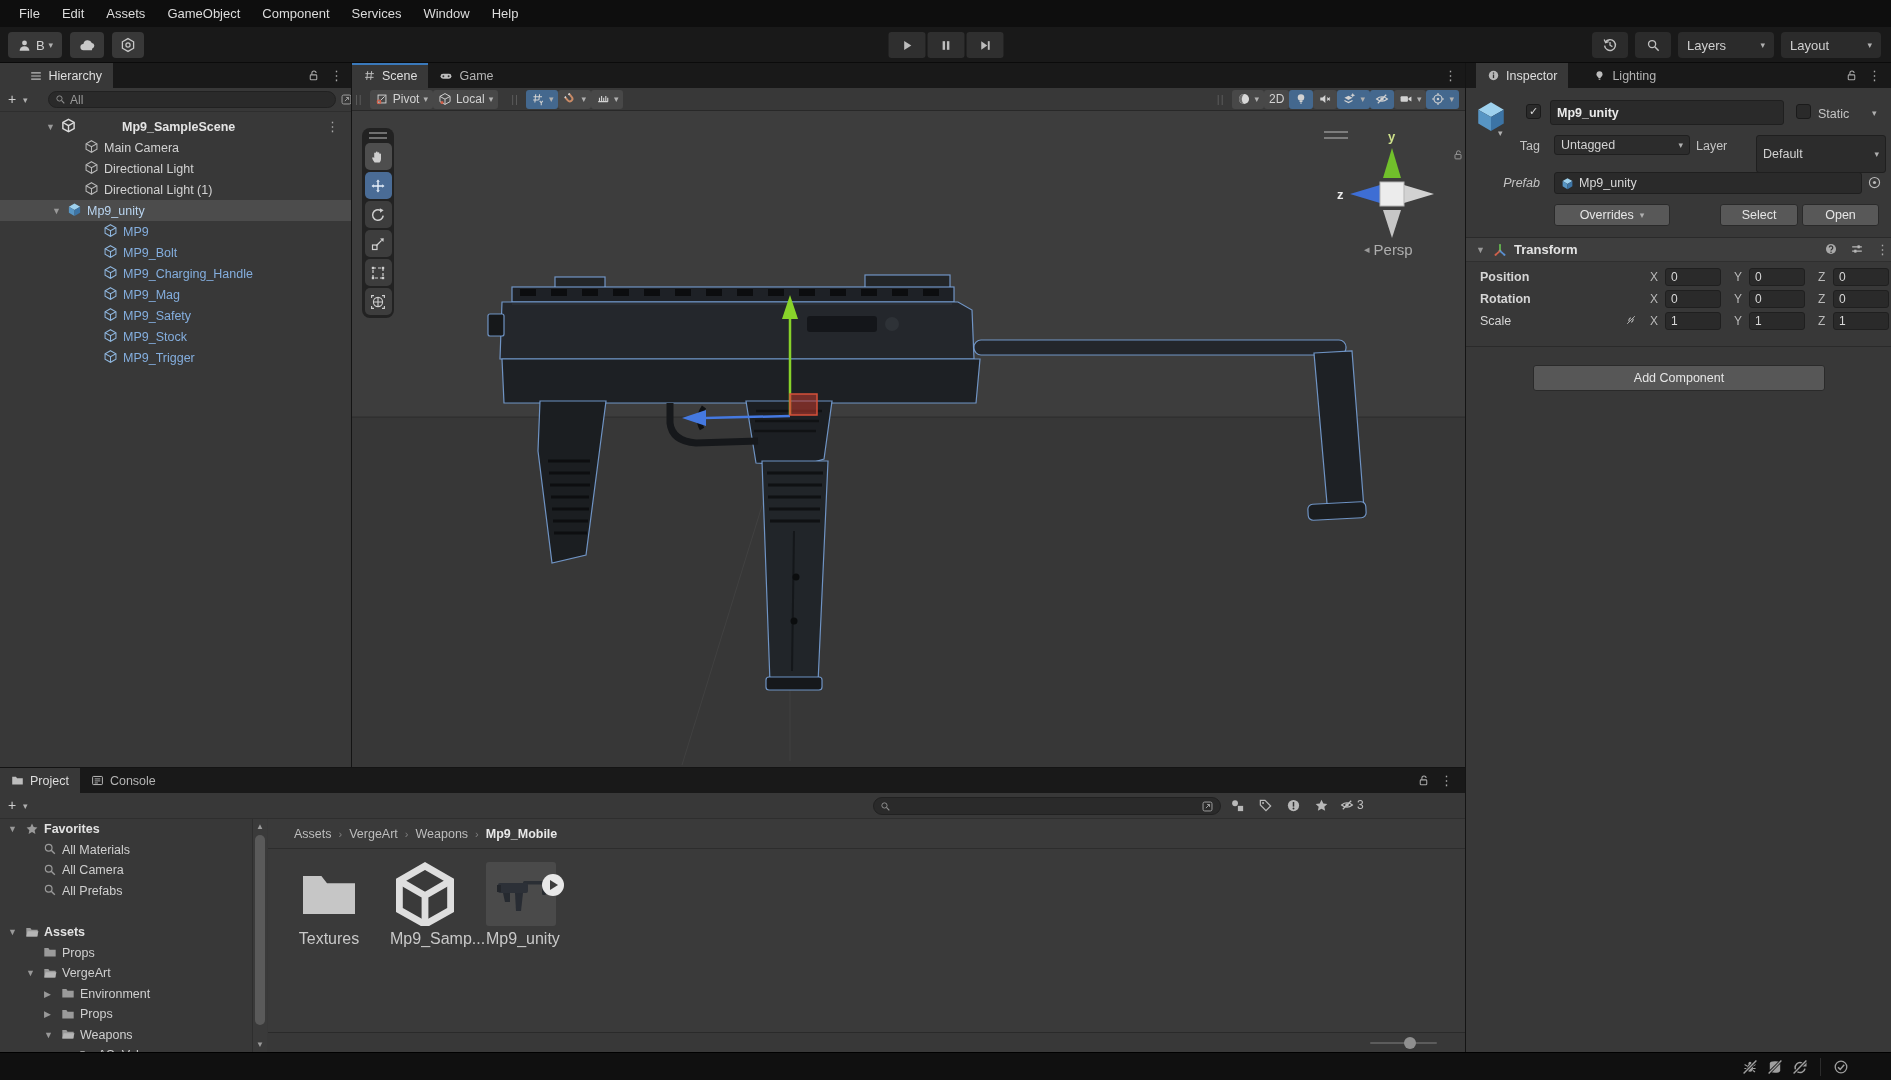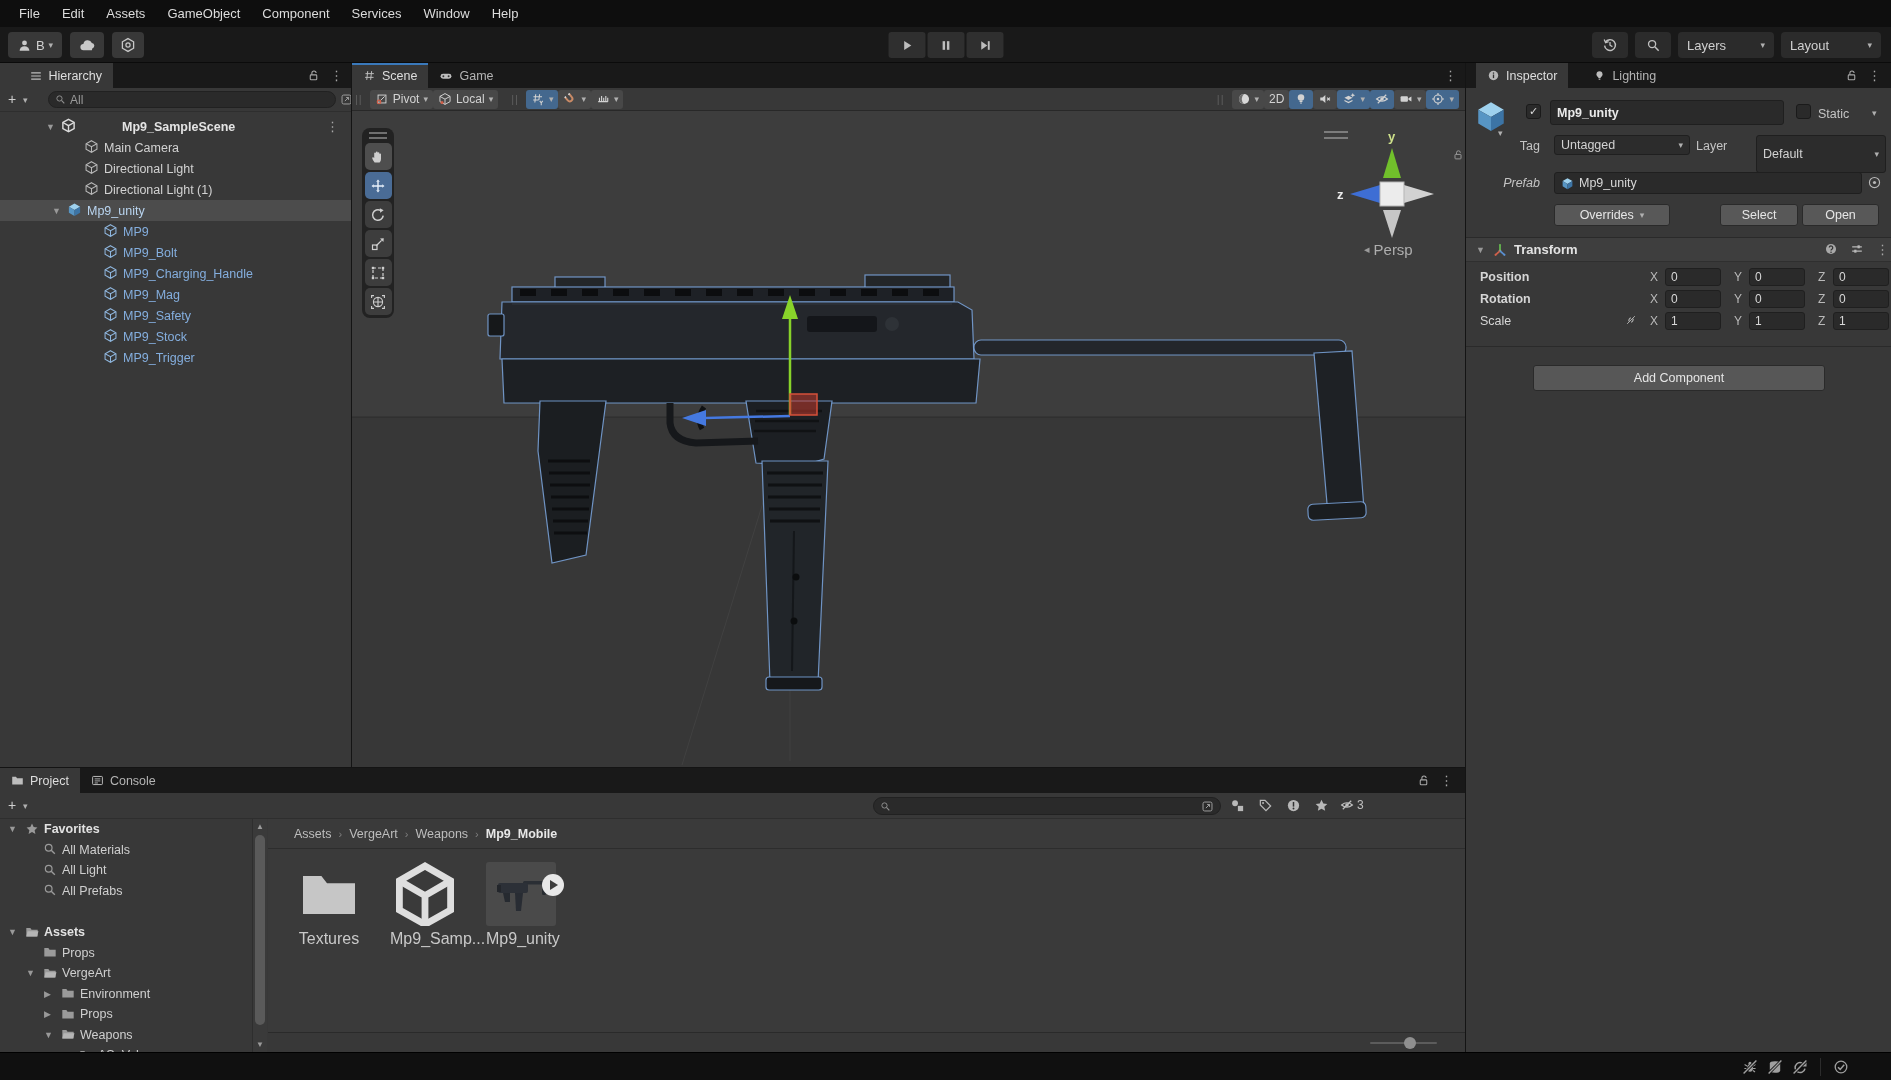--- a/index.html
+++ b/index.html
@@ -930,21 +930,21 @@
           </span>
           <span class="lbl" style="left:62px">All Materials</span>
         </div>
         <div class="prow">
           <span class="icn" style="left:43px">
             <svg width="14" height="14" viewBox="0 0 16 16">
               <circle cx="6.5" cy="6.5" r="3.8" fill="none" stroke="#9a9a9a" stroke-width="1.4"></circle>
               <line x1="9.4" y1="9.4" x2="13.5" y2="13.5" stroke="#9a9a9a" stroke-width="1.6"></line>
             </svg>
           </span>
-          <span class="lbl" style="left:62px">All Light</span>
+          <span class="lbl" style="left:62px">All Camera</span>
         </div>
         <div class="prow">
           <span class="icn" style="left:43px">
             <svg width="14" height="14" viewBox="0 0 16 16">
               <circle cx="6.5" cy="6.5" r="3.8" fill="none" stroke="#9a9a9a" stroke-width="1.4"></circle>
               <line x1="9.4" y1="9.4" x2="13.5" y2="13.5" stroke="#9a9a9a" stroke-width="1.6"></line>
             </svg>
           </span>
           <span class="lbl" style="left:62px">All Prefabs</span>
         </div>

